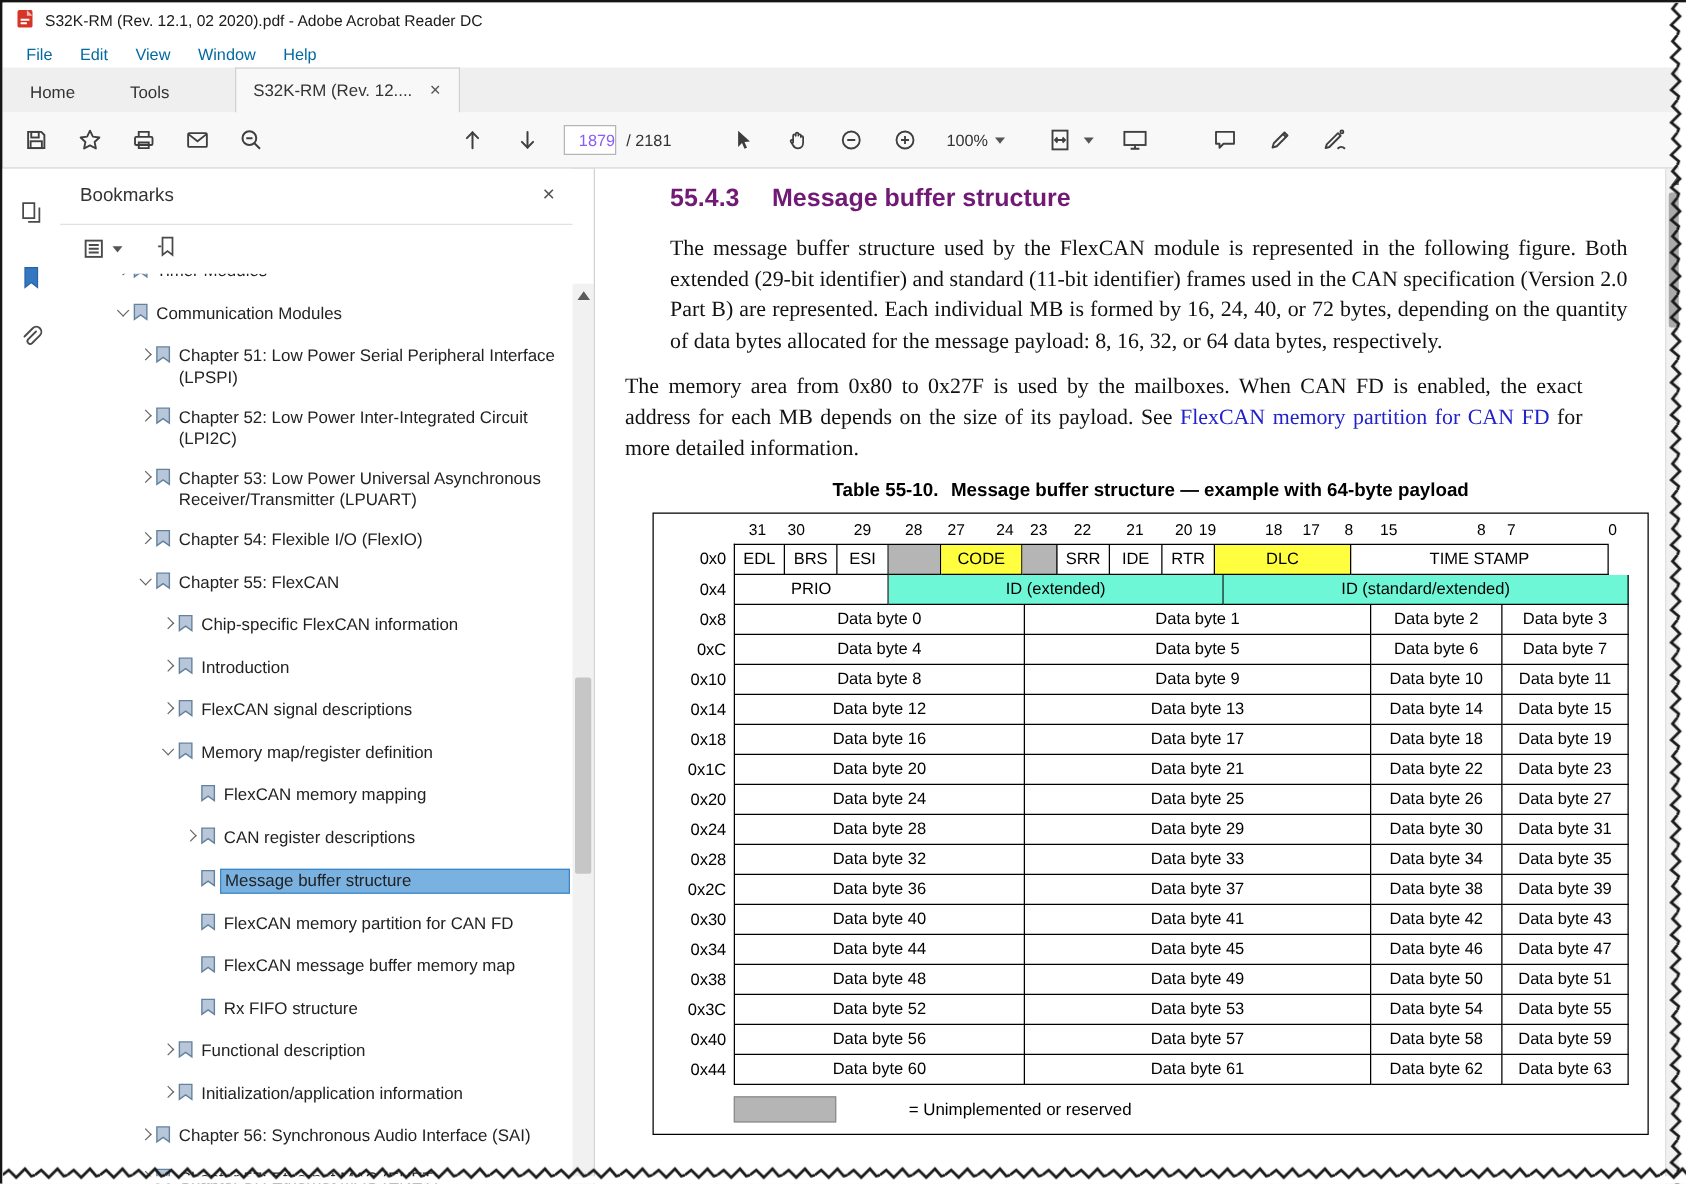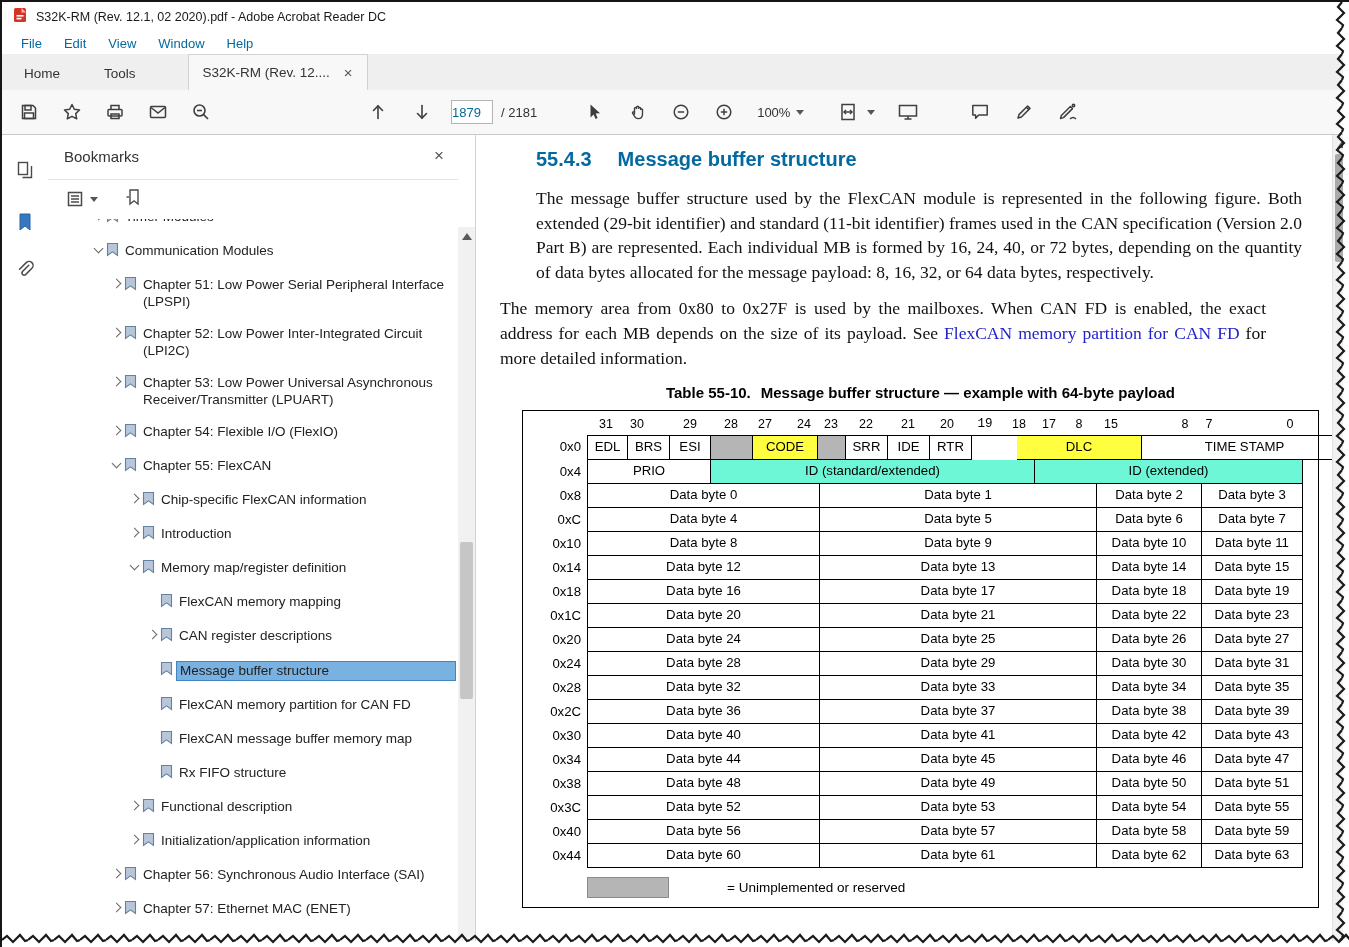--- a/index.html
+++ b/index.html
@@ -20,22 +20,22 @@
   .tabbar { position:absolute; top:52px; left:0; right:0; height:36px; background:#efefef;
             display:flex; align-items:flex-end; }
   .tab { font-size:13.5px; color:#333; padding:9px 22px; }
   .doc-tab { margin-left:30px; height:36px; background:#f8f8f8; border:1px solid #d2d2d2; border-bottom:none;
              display:flex; align-items:center; gap:14px; padding:0 14px; font-size:13.5px; color:#333; }
   .doc-tab .tab-close { font-size:15px; color:#555; line-height:1; }
 
   .toolbar { position:absolute; top:88px; left:0; right:0; height:45px; background:#f8f8f8;
              border-bottom:1px solid #c9c9c9; display:flex; align-items:center; }
   .tb-btn { width:30px; height:30px; display:flex; align-items:center; justify-content:center; flex:none; }
-  .page-box { width:42px; height:24px; border:1px solid #b5b5b5; background:#fff; text-align:left;
-              font-size:13px; font-family:"Liberation Sans",sans-serif; color:#0369a1; }
+  .page-box { width:42px; height:24px; border:1px solid #b5b5b5; background:#fff; text-align:right;
+              font-size:13px; font-family:"Liberation Sans",sans-serif; color:#8b5cf6; }
   .page-total { font-size:13px; color:#333; margin-left:8px; }
   .zoom-ctl { display:flex; align-items:center; gap:6px; font-size:13px; color:#333; padding:0 8px; }
   .caret { width:0; height:0; border-left:4px solid transparent; border-right:4px solid transparent;
            border-top:5px solid #555; display:inline-block; }
 
   
   .main { position:absolute; top:133px; left:0; right:0; bottom:0; background:#fff; }
 
   .rail { position:absolute; left:0; top:0; bottom:0; width:46px; background:#fff; }
   .rail-btn { width:46px; height:42px; display:flex; align-items:center; justify-content:center; }
@@ -72,21 +72,21 @@
             display:flex; align-items:center; justify-content:center; }
   .tri-left { width:0; height:0; border-top:5px solid transparent; border-bottom:5px solid transparent;
             border-right:6px solid #555; }
 
   .doc { position:absolute; left:474px; right:17px; top:0; bottom:0; background:#fff; overflow:hidden; }
 
   .doc-sb { position:absolute; right:0; width:17px; top:0; bottom:0; background:#f1f1f1; border-left:1px solid #e0e0e0; }
   .doc-sb .sb-thumb { position:absolute; left:2px; width:13px; top:19px; height:108px; background:#aaaaaa; border-radius:2px; }
 
   
-  .heading { margin:13px 0 0 60px; font-size:20px; font-weight:bold; color:#0369a1;
+  .heading { margin:13px 0 0 60px; font-size:20px; font-weight:bold; color:#701a75;
              font-family:"Liberation Sans",sans-serif; }
   .heading .hnum { margin-right:26px; }
   .para { width:766px; margin:15px 0 0 60px; font-family:"Liberation Serif",serif; font-size:17.5px;
           line-height:24.6px; color:#111; text-align:justify; }
   .para.second { margin-top:12px;margin-left:24px; }
   .doc-link { color:#2222cc; }
 
   .figure-wrap { width:797px; margin:14px 0 0 46px; }
   .fig-caption { text-align:center; font-size:15px; font-weight:bold; color:#000; margin-bottom:9px;
                  font-family:"Liberation Sans",sans-serif; }
@@ -363,20 +363,27 @@
             <span class="bm-label">Chip-specific FlexCAN information</span>
           </div>
           <div class="bm-row" style="padding-left: 80px;">
             <span class="chev right"></span>
             <span class="bm-icon"><svg width="13" height="15" viewBox="0 0 13 15">
                 <path d="M1.5 1.5 H11.5 V13.5 L6.5 9.9 1.5 13.5 Z" fill="#b7c6d9" stroke="#64819e" stroke-width="1.1"></path>
               </svg></span>
             <span class="bm-label">Introduction</span>
           </div>
           <div class="bm-row" style="padding-left: 80px;">
+            <span class="chev right"></span>
+            <span class="bm-icon"><svg width="13" height="15" viewBox="0 0 13 15">
+                <path d="M1.5 1.5 H11.5 V13.5 L6.5 9.9 1.5 13.5 Z" fill="#b7c6d9" stroke="#64819e" stroke-width="1.1"></path>
+              </svg></span>
+            <span class="bm-label">FlexCAN signal descriptions</span>
+          </div>
+          <div class="bm-row" style="padding-left: 80px;">
             <span class="chev down"></span>
             <span class="bm-icon"><svg width="13" height="15" viewBox="0 0 13 15">
                 <path d="M1.5 1.5 H11.5 V13.5 L6.5 9.9 1.5 13.5 Z" fill="#b7c6d9" stroke="#64819e" stroke-width="1.1"></path>
               </svg></span>
             <span class="bm-label">Memory map/register definition</span>
           </div>
           <div class="bm-row" style="padding-left: 98px;">
             <span class="chev none"></span>
             <span class="bm-icon"><svg width="13" height="15" viewBox="0 0 13 15">
                 <path d="M1.5 1.5 H11.5 V13.5 L6.5 9.9 1.5 13.5 Z" fill="#b7c6d9" stroke="#64819e" stroke-width="1.1"></path>
@@ -479,21 +486,21 @@
               <span class="bit-num" style="left: 19px;">31</span>
               <span class="bit-num" style="left: 50px;">30</span>
               <span class="bit-num" style="left: 103px;">29</span>
               <span class="bit-num" style="left: 144px;">28</span>
               <span class="bit-num" style="left: 178px;">27</span>
               <span class="bit-num" style="left: 217px;">24</span>
               <span class="bit-num" style="left: 244px;">23</span>
               <span class="bit-num" style="left: 279px;">22</span>
               <span class="bit-num" style="left: 321px;">21</span>
               <span class="bit-num" style="left: 360px;">20</span>
-              <span class="bit-num" style="left: 398px; font-family: Liberation Mono, monospace;">19</span>
+              <span class="bit-num" style="left: 379px;">19</span>
               <span class="bit-num" style="left: 432px;">18</span>
               <span class="bit-num" style="left: 462px;">17</span>
               <span class="bit-num" style="left: 492px;">8</span>
               <span class="bit-num" style="left: 524px;">15</span>
               <span class="bit-num" style="left: 598px;">8</span>
               <span class="bit-num" style="left: 622px;">7</span>
               <span class="bit-num" style="left: 703px;">0</span>
             </div>
           <div id="reg-rows">
               <div class="trow first">
@@ -501,30 +508,30 @@
                 <div class="cells">
                   <div class="cell" style="width: 40px;">EDL</div>
                   <div class="cell" style="width: 42px;">BRS</div>
                   <div class="cell" style="width: 41px;">ESI</div>
                   <div class="cell" style="width: 42px; background: rgb(181, 181, 181);"></div>
                   <div class="cell" style="width: 65px; background: rgb(255, 255, 63);">CODE</div>
                   <div class="cell" style="width: 28px; background: rgb(181, 181, 181);"></div>
                   <div class="cell" style="width: 42px;">SRR</div>
                   <div class="cell" style="width: 42px;">IDE</div>
                   <div class="cell" style="width: 42px;">RTR</div>
-                  <div class="cell" style="width: 125px; background: rgb(255, 255, 63); margin-left: 45px;">DLC</div>
+                  <div class="cell" style="width: 109px; background: rgb(255, 255, 63);">DLC</div>
                   <div class="cell" style="width: 206px;">TIME STAMP</div>
                 </div>
               </div>
               <div class="trow">
                 <div class="addr">0x4</div>
                 <div class="cells">
                   <div class="cell" style="width: 123px;">PRIO</div>
+                  <div class="cell" style="width: 268px; background: rgb(110, 247, 214);">ID (extended)</div>
                   <div class="cell" style="width: 324px; background: rgb(110, 247, 214);">ID (standard/extended)</div>
-                  <div class="cell" style="width: 268px; background: rgb(110, 247, 214);">ID (extended)</div>
                 </div>
               </div>
               <div class="trow">
                 <div class="addr">0x8</div>
                 <div class="cells">
                   <div class="cell" style="width: 232px;">Data byte 0</div>
                   <div class="cell" style="width: 277px;">Data byte 1</div>
                   <div class="cell" style="width: 105px;">Data byte 2</div>
                   <div class="cell" style="width: 101px;">Data byte 3</div>
                 </div>

